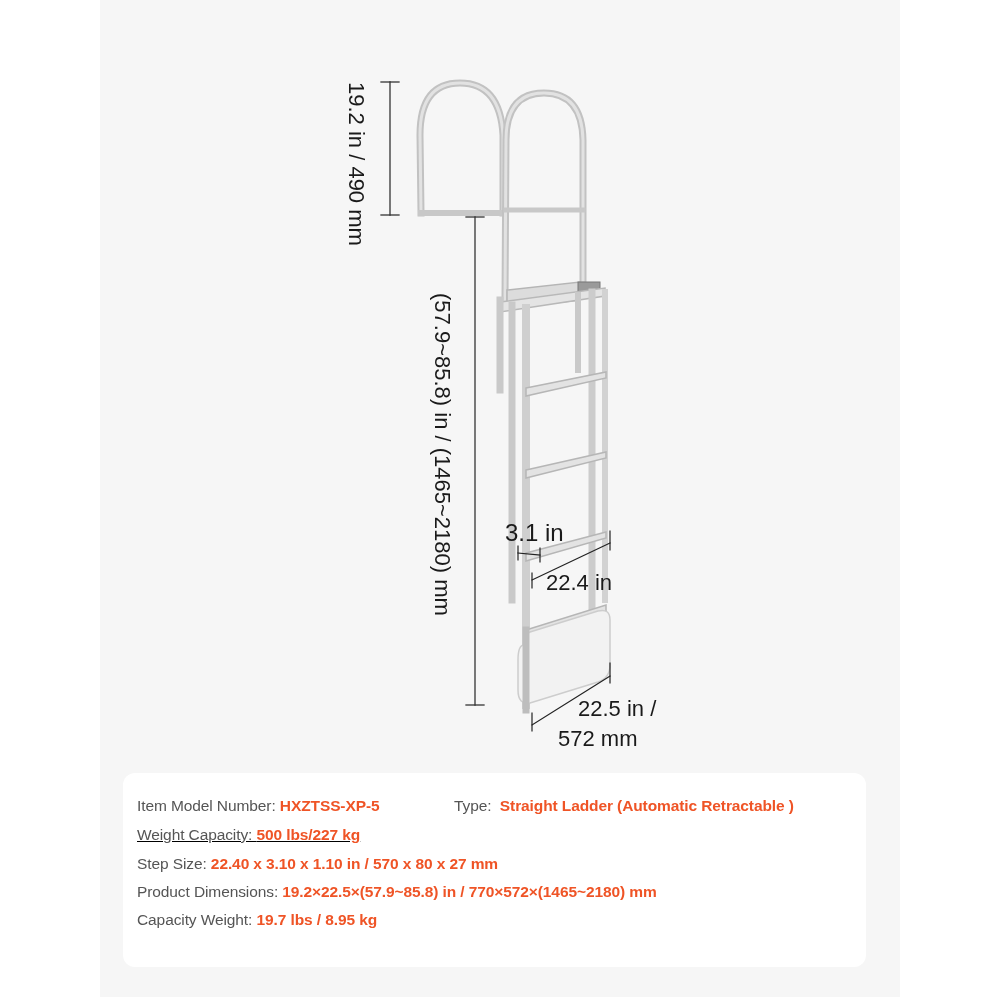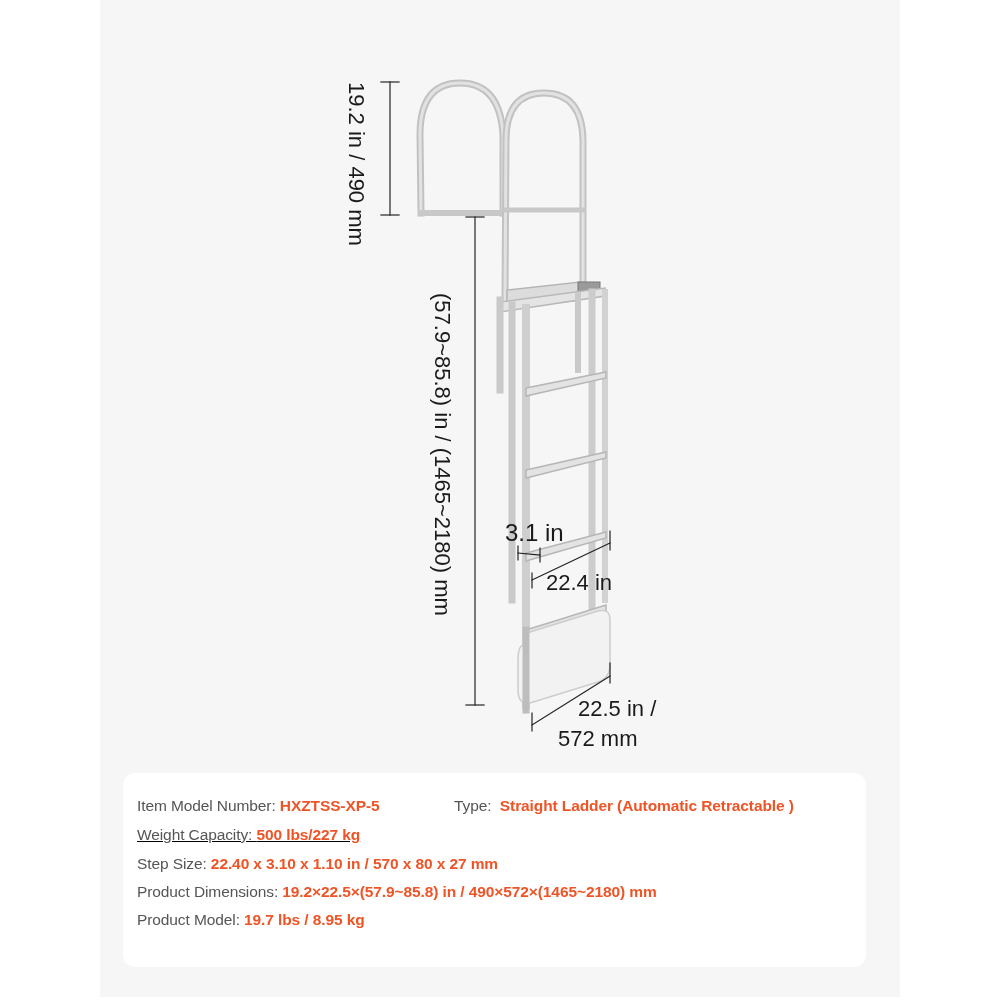--- a/index.html
+++ b/index.html
@@ -98,18 +98,18 @@
   <div class="row" style="left:331px; top:24px;">
     <span class="lbl" style="white-space:pre">Type:  </span><span class="val">Straight Ladder (Automatic Retractable )</span>
   </div>
   <div class="row" style="left:14px; top:53px;text-decoration:underline;">
     <span class="lbl">Weight Capacity: </span><span class="val">500 lbs/227 kg</span>
   </div>
   <div class="row" style="left:14px; top:82px;">
     <span class="lbl">Step Size: </span><span class="val">22.40 x 3.10 x 1.10 in / 570 x 80 x 27 mm</span>
   </div>
   <div class="row" style="left:14px; top:110px;">
-    <span class="lbl">Product Dimensions: </span><span class="val">19.2×22.5×(57.9~85.8) in / 490×572×(1465~2180) mm</span>
+    <span class="lbl">Product Dimensions: </span><span class="val">19.2×22.5×(57.9~85.8) in / 770×572×(1465~2180) mm</span>
   </div>
   <div class="row" style="left:14px; top:138px;">
-    <span class="lbl">Product Model: </span><span class="val">19.7 lbs / 8.95 kg</span>
+    <span class="lbl">Capacity Weight: </span><span class="val">19.7 lbs / 8.95 kg</span>
   </div>
 </div>
 
 </body></html>

